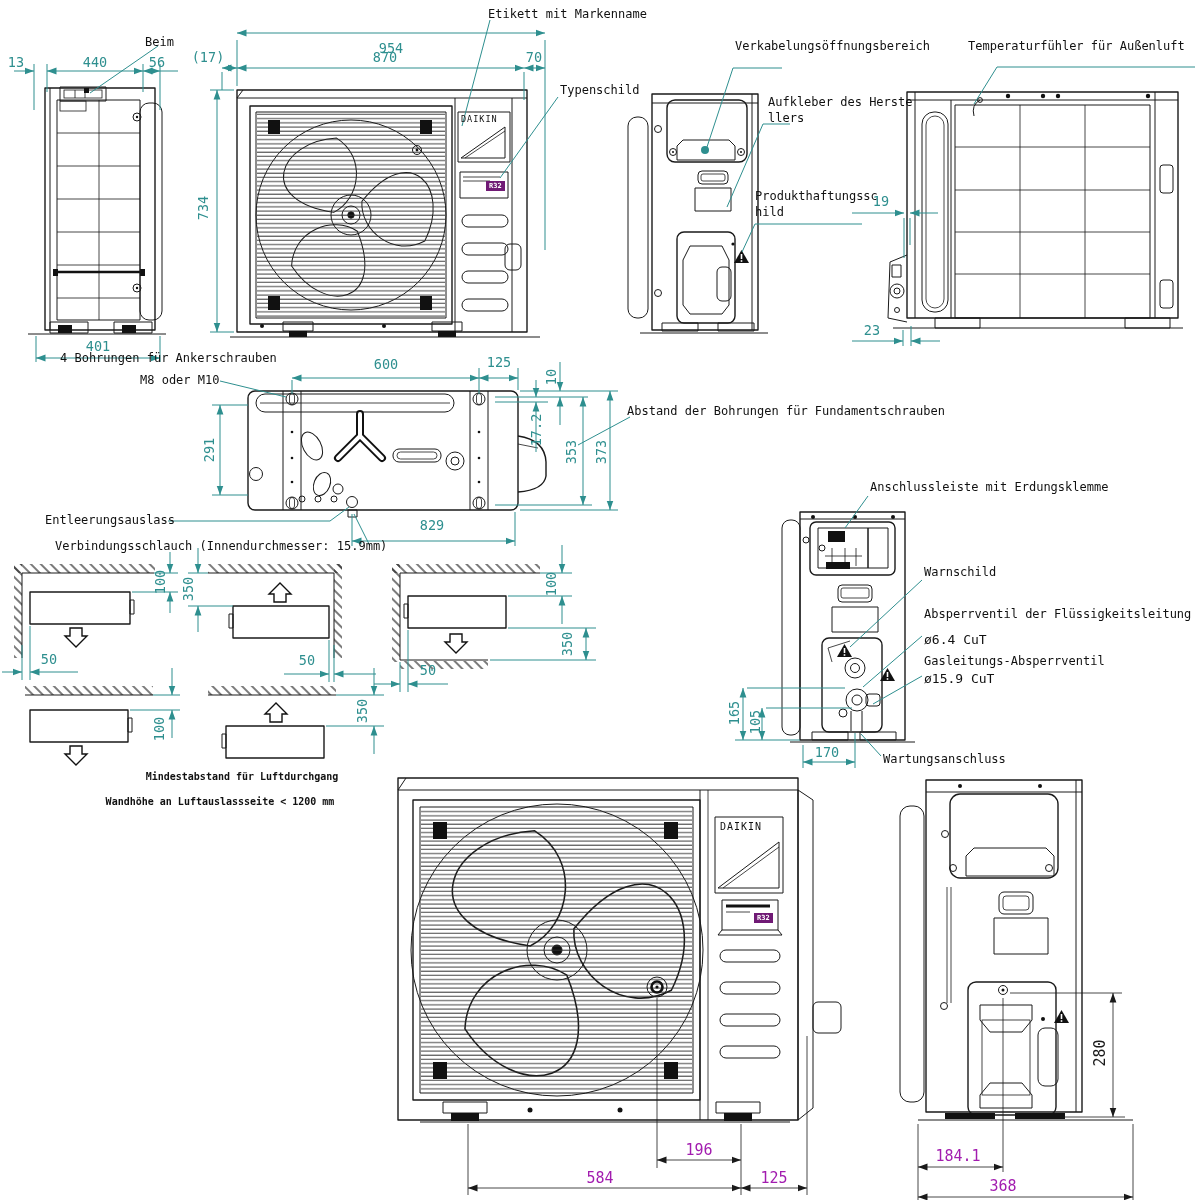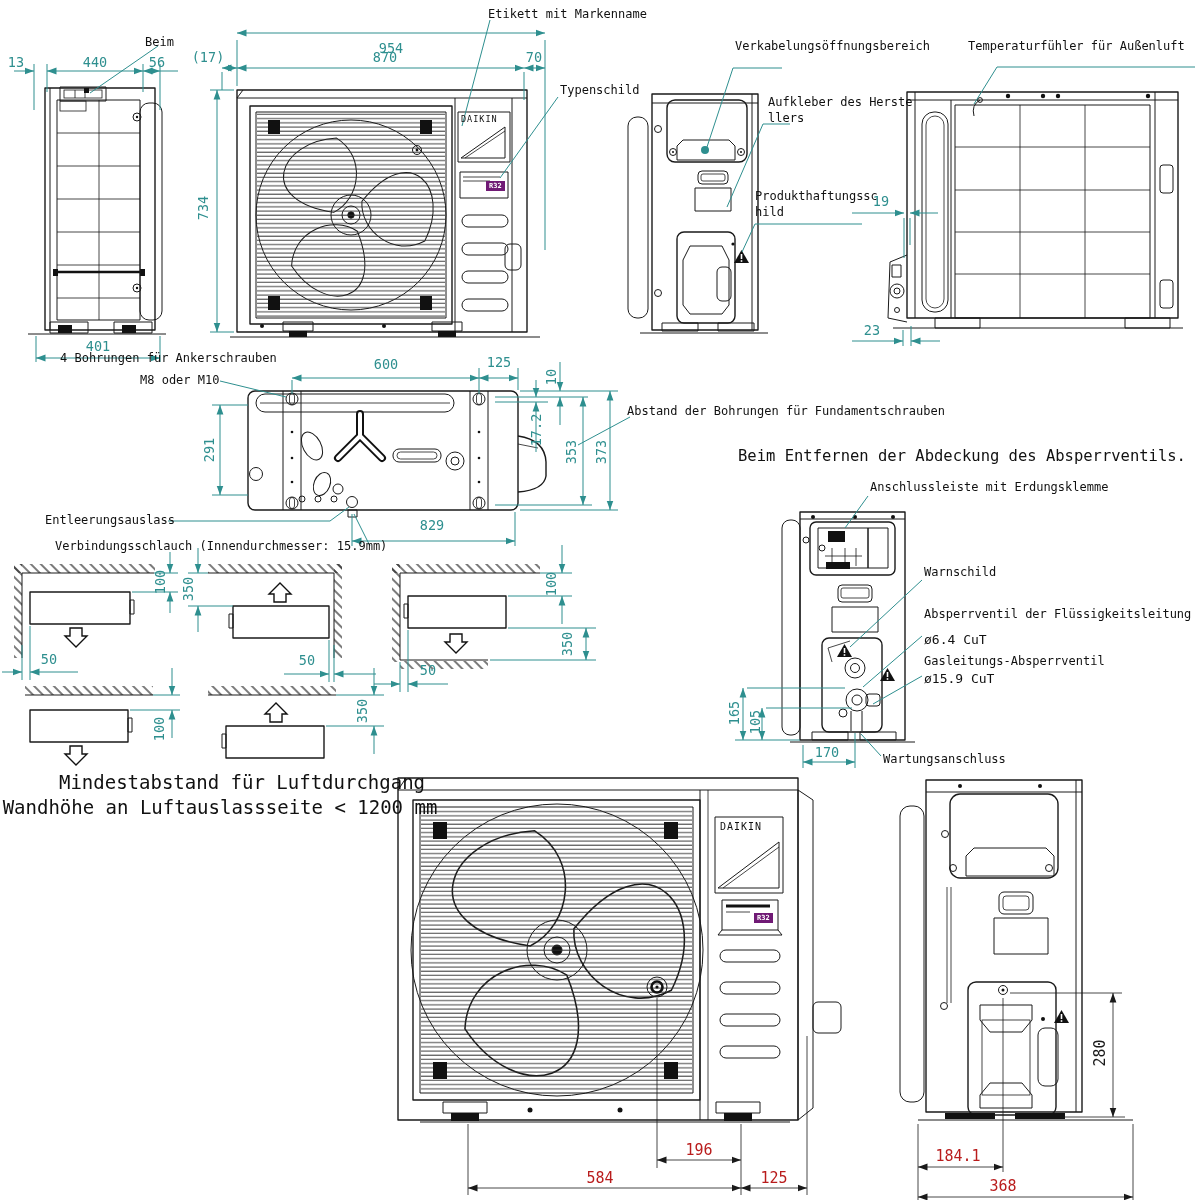--- a/index.html
+++ b/index.html
@@ -8,28 +8,28 @@
   svg{position:absolute;left:0;top:0;}
   .k{stroke:#1a1a1a;fill:none;stroke-width:1.4;stroke-linejoin:round;}
   .k2{stroke:#1a1a1a;fill:none;stroke-width:1;stroke-linejoin:round;}
   .k3{stroke:#1a1a1a;fill:none;stroke-width:.8;}
   .t{stroke:#2e8f8f;fill:none;stroke-width:1;}
   .lbl{position:absolute;font-size:12px;color:#111;white-space:pre;line-height:16px;}
   .dim{position:absolute;font-size:13.5px;color:#2e8f8f;white-space:nowrap;
        transform:translate(-50%,-50%);}
   .dimv{position:absolute;font-size:13.5px;color:#2e8f8f;white-space:nowrap;
         transform:translate(-50%,-50%) rotate(-90deg);}
-  .dimb{position:absolute;font-size:15px;color:#b91c1c;white-space:nowrap;
+  .dimb{position:absolute;font-size:15px;color:#a21caf;white-space:nowrap;
         transform:translate(-50%,-50%);}
   .dimvb{position:absolute;font-size:15px;color:#1a1a1a;white-space:nowrap;
          transform:translate(-50%,-50%) rotate(-90deg);}
   .bg{background:#fff;padding:0 2px;margin-top:16px;}
   .head{position:absolute;font-size:15.5px;color:#111;white-space:pre;}
-  .cap{position:absolute;font-size:19px;color:#111;white-space:pre;
-       transform:translateX(-50%);}
+  .cap{position:absolute;font-size:10px;color:#111;white-space:pre;
+       transform:translateX(-50%);font-weight:bold;}
   .brand{position:absolute;font-size:9px;font-weight:normal;letter-spacing:1px;
          color:#111;white-space:nowrap;}
   .r32{position:absolute;font-size:7px;font-weight:bold;color:#fff;background:#701a75;
        padding:1px 3px;line-height:8px;}
 </style>
 </head>
 <body>
 
 <div id="canvas">
 
@@ -567,21 +567,20 @@
 <div class="dimv" style="left:551px;top:377px">10</div>
 <div class="dimv" style="left:536px;top:430px">17.2</div>
 <div class="dimv" style="left:571px;top:452px">353</div>
 <div class="dimv" style="left:601px;top:452px">373</div>
 <div class="dimv" style="left:209px;top:450px">291</div>
 <div class="dim" style="left:432px;top:525px">829</div>
 <div class="lbl" style="left:45px;top:512px">Entleerungsauslass</div>
 <div class="lbl" style="left:55px;top:538px">Verbindungsschlauch (Innendurchmesser: 15.9mm)</div>
 <div class="lbl" style="left:627px;top:403px">Abstand der Bohrungen für Fundamentschrauben</div>
 
-<div class="head" style="left:738px;top:447px">Beim Entfernen der Abdeckung des Absperrventils.</div>
 <div class="lbl" style="left:870px;top:479px">Anschlussleiste mit Erdungsklemme</div>
 <div class="lbl" style="left:924px;top:564px">Warnschild</div>
 <div class="lbl" style="left:924px;top:606px">Absperrventil der Flüssigkeitsleitung</div>
 <div class="lbl" style="left:924px;top:632px;font-size:13px">ø6.4 CuT</div>
 <div class="lbl" style="left:924px;top:653px">Gasleitungs-Absperrventil</div>
 <div class="lbl" style="left:924px;top:671px;font-size:13px">ø15.9 CuT</div>
 <div class="lbl" style="left:883px;top:751px">Wartungsanschluss</div>
 <div class="dimv" style="left:734px;top:713px">165</div>
 <div class="dimv" style="left:755px;top:722px">105</div>
 <div class="dim" style="left:827px;top:752px">170</div>

